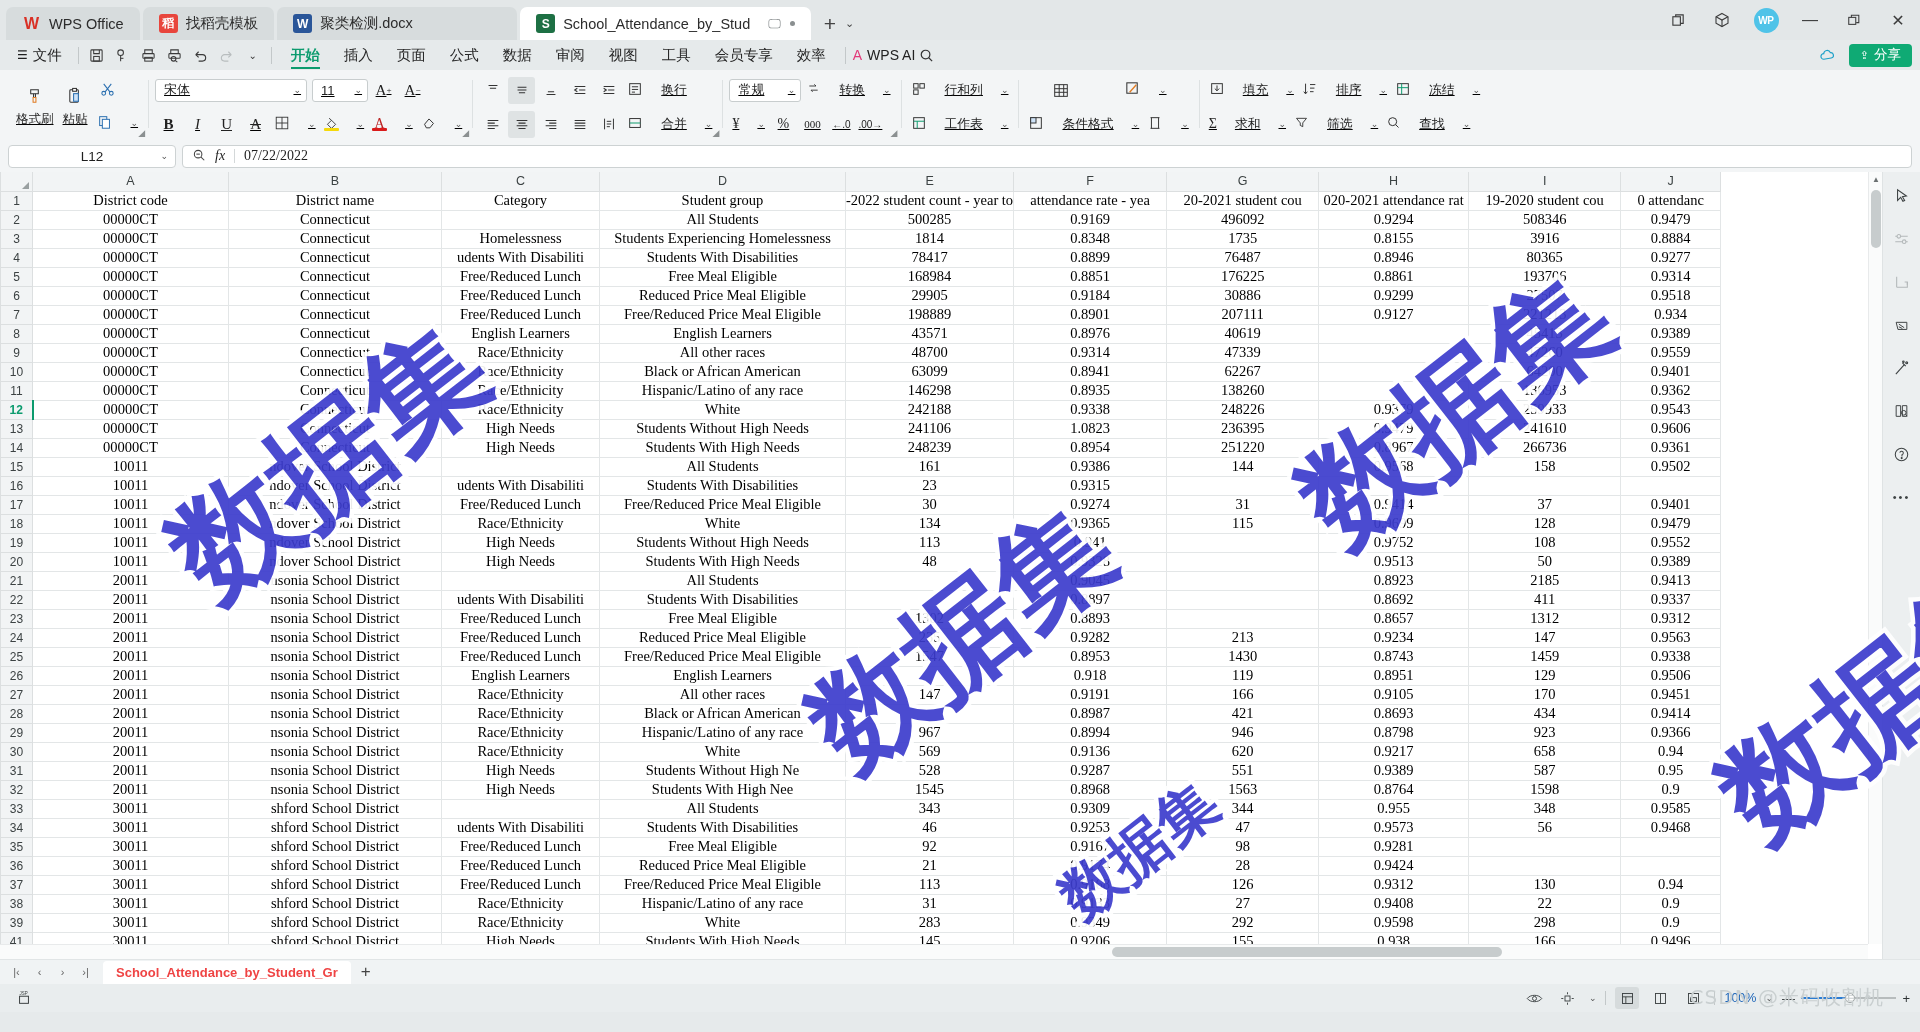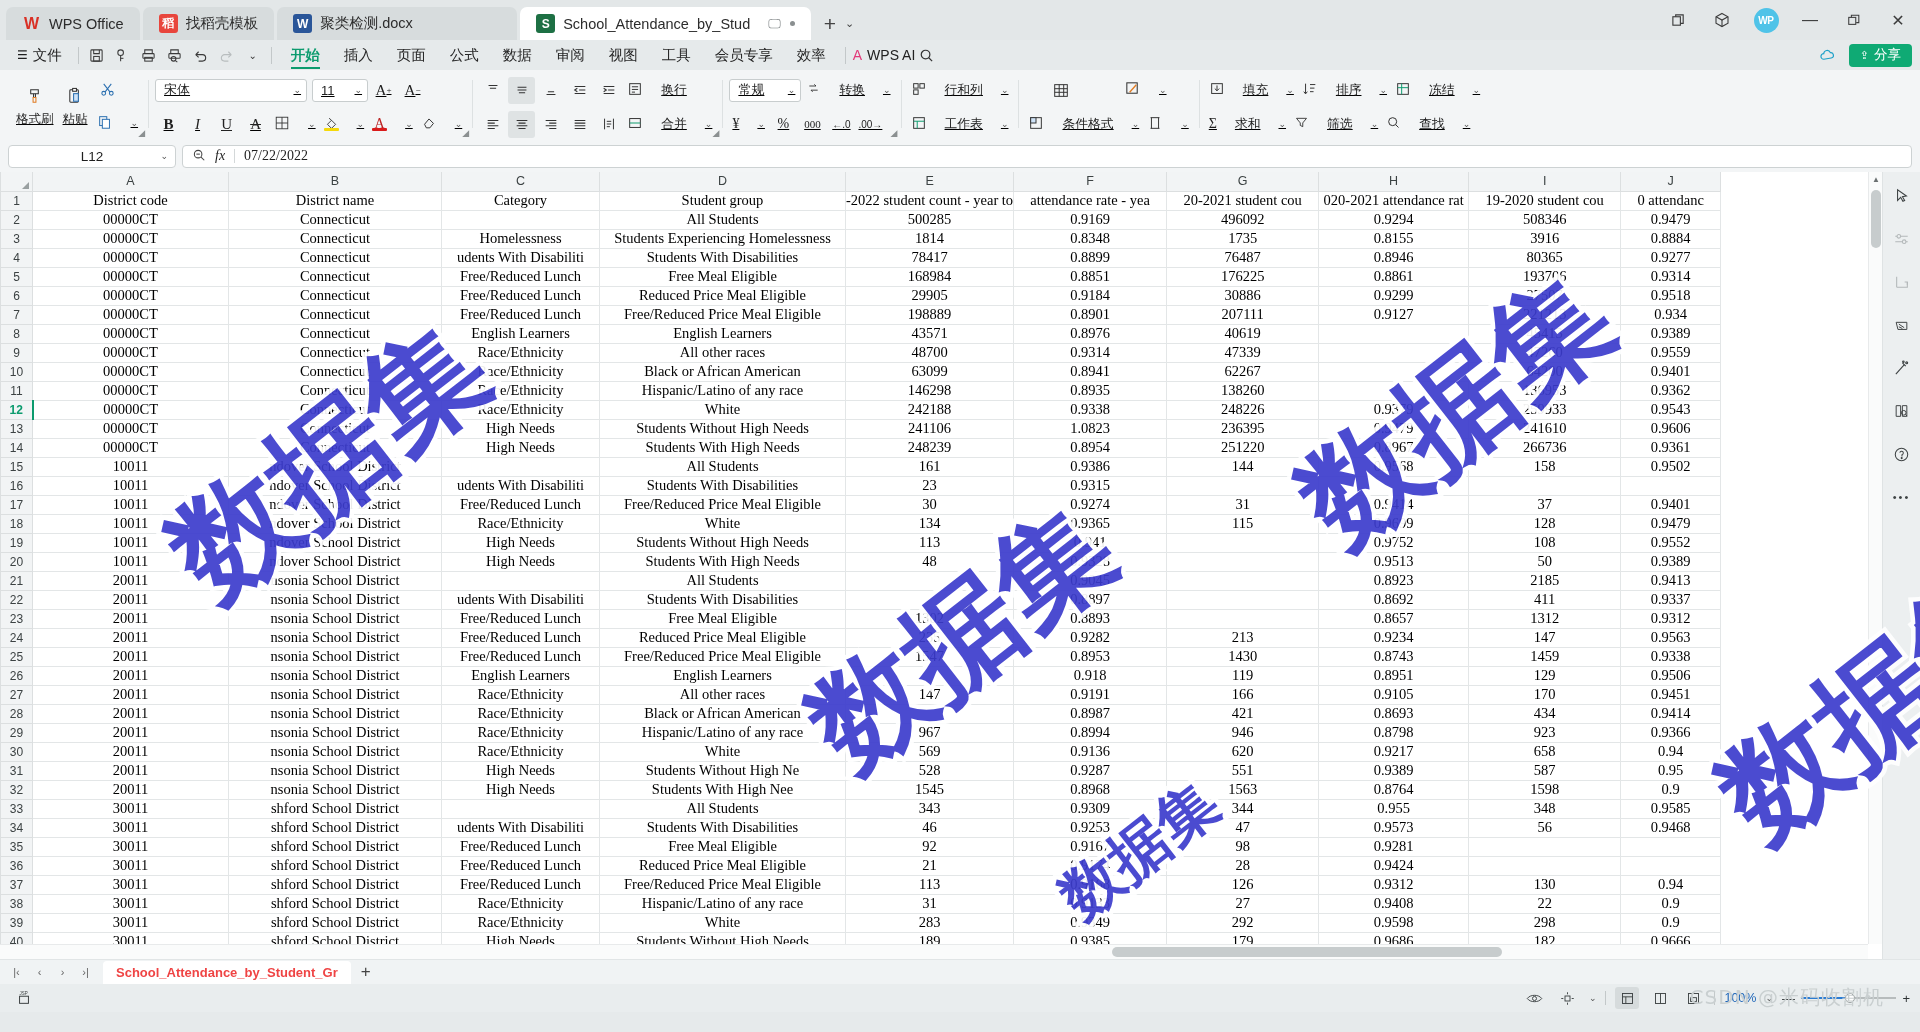--- a/index.html
+++ b/index.html
@@ -1282,33 +1282,20 @@
               <td class="cell">Race/Ethnicity</td>
               <td class="cell">White</td>
               <td class="cell">283</td>
               <td class="cell">0.9349</td>
               <td class="cell">292</td>
               <td class="cell">0.9598</td>
               <td class="cell">298</td>
               <td class="cell">0.9</td>
             </tr>
             <tr>
-              <td class="rowhdr">40</td>
-              <td class="cell">30011</td>
-              <td class="cell">shford School District</td>
-              <td class="cell">High Needs</td>
-              <td class="cell">Students Without High Needs</td>
-              <td class="cell">189</td>
-              <td class="cell">0.9385</td>
-              <td class="cell">179</td>
-              <td class="cell">0.9686</td>
-              <td class="cell">182</td>
-              <td class="cell">0.9666</td>
-            </tr>
-            <tr>
               <td class="rowhdr">41</td>
               <td class="cell">30011</td>
               <td class="cell">shford School District</td>
               <td class="cell">High Needs</td>
               <td class="cell">Students With High Needs</td>
               <td class="cell">145</td>
               <td class="cell">0.9206</td>
               <td class="cell">155</td>
               <td class="cell">0.938</td>
               <td class="cell">166</td>

